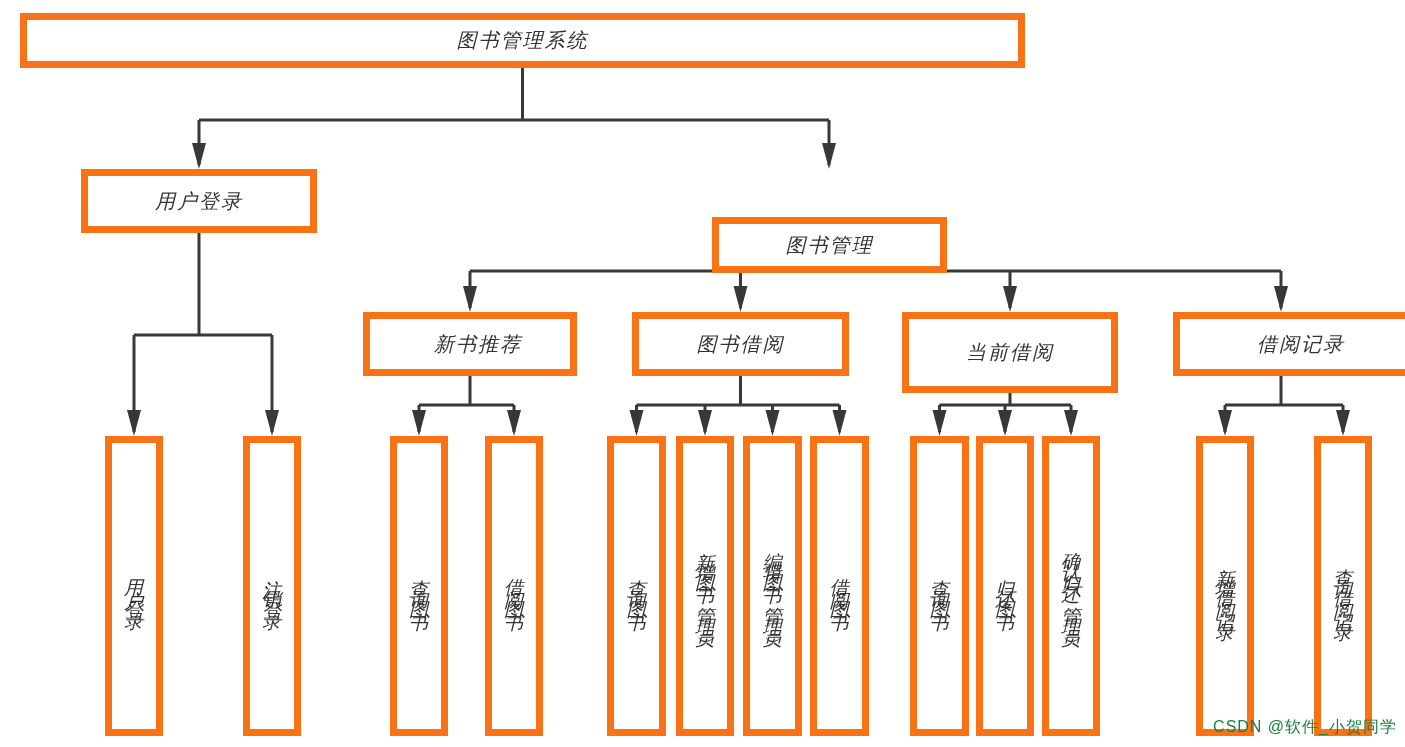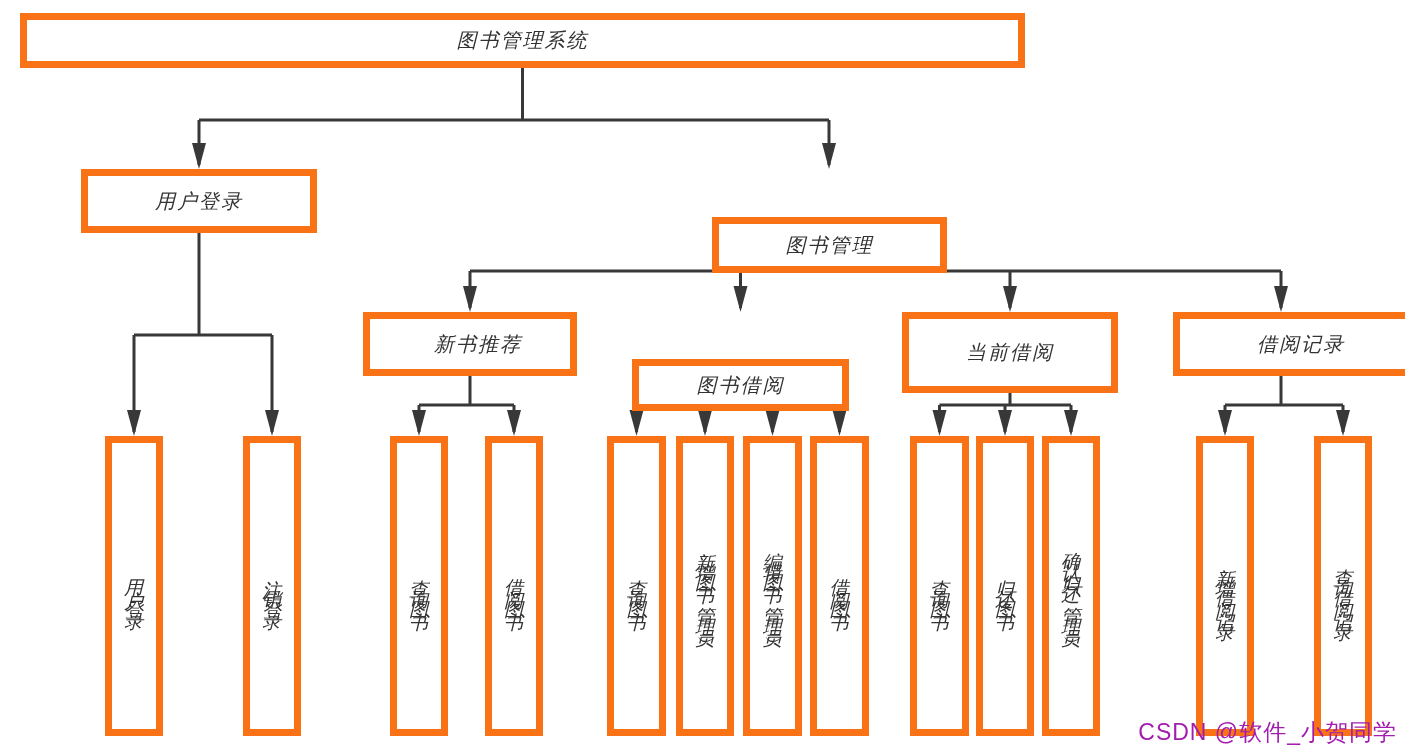--- a/index.html
+++ b/index.html
@@ -33,23 +33,23 @@
     writing-mode: vertical-rl;
     text-orientation: mixed;
     font-size: 19px;
     line-height: 1;
     letter-spacing: 11px;
   }
   .watermark {
     position: absolute;
     top: 717px;
     right: 8px;
-    font-size: 23px;
+    font-size: 16px;
     letter-spacing: 1px;
-    color: #a21caf;
+    color: #15803d;
     white-space: nowrap;
     z-index: 5;
   }
 </style>
 </head>
 <body>
 
 <div class="stage">
 
   <svg class="wires" width="1405" height="747" viewBox="0 0 1405 747">
@@ -104,21 +104,21 @@
   <div class="box h" style="left:81px; top:169px; width:236px; height:64px;">
     <span class="lbl">用户登录</span>
   </div>
   <div class="box h" style="left:712px; top:169px; width:235px; height:56px;margin-top:48px;">
     <span class="lbl">图书管理</span>
   </div>
 
   <div class="box h" style="left:363px; top:312px; width:214px; height:64px;padding-left:16px;">
     <span class="lbl">新书推荐</span>
   </div>
-  <div class="box h" style="left:632px; top:312px; width:217px; height:52px;margin-top:47px;">
+  <div class="box h" style="left:632px; top:312px; width:217px; height:64px;">
     <span class="lbl">图书借阅</span>
   </div>
   <div class="box h" style="left:902px; top:312px; width:216px; height:81px;">
     <span class="lbl">当前借阅</span>
   </div>
   <div class="box h" style="left:1173px; top:312px; width:256px; height:64px;">
     <span class="lbl">借阅记录</span>
   </div>
 
   <div class="box v" style="left:105px;">

